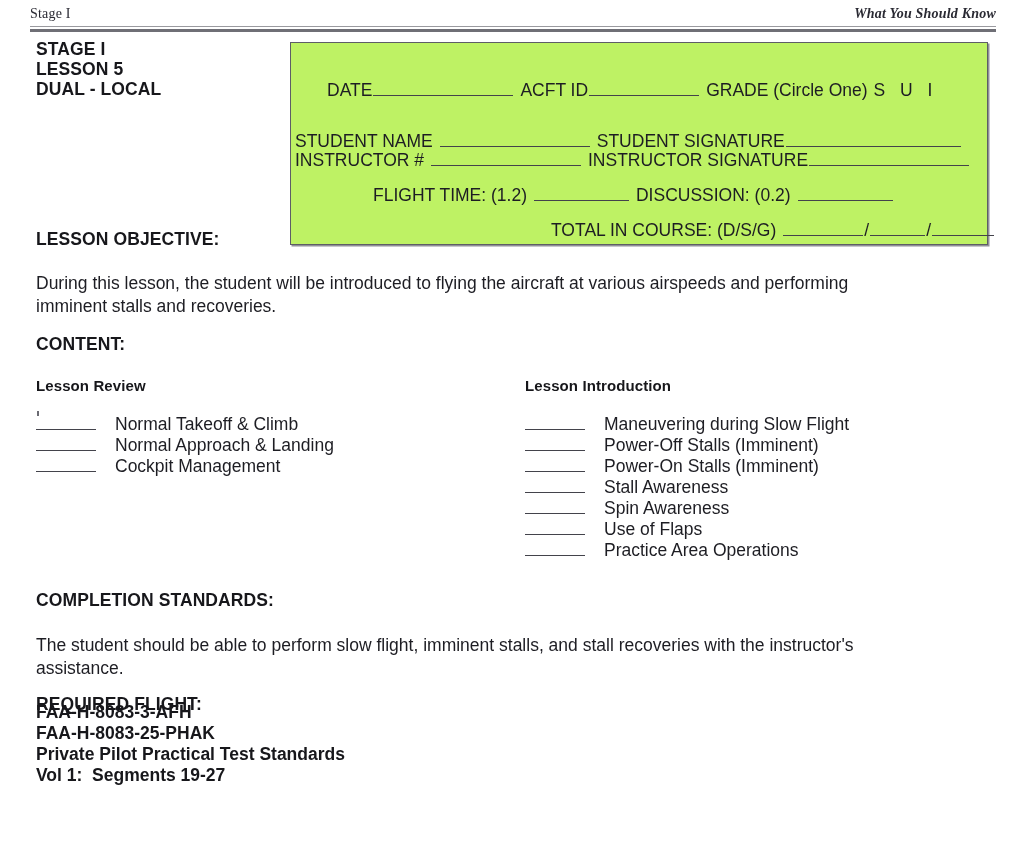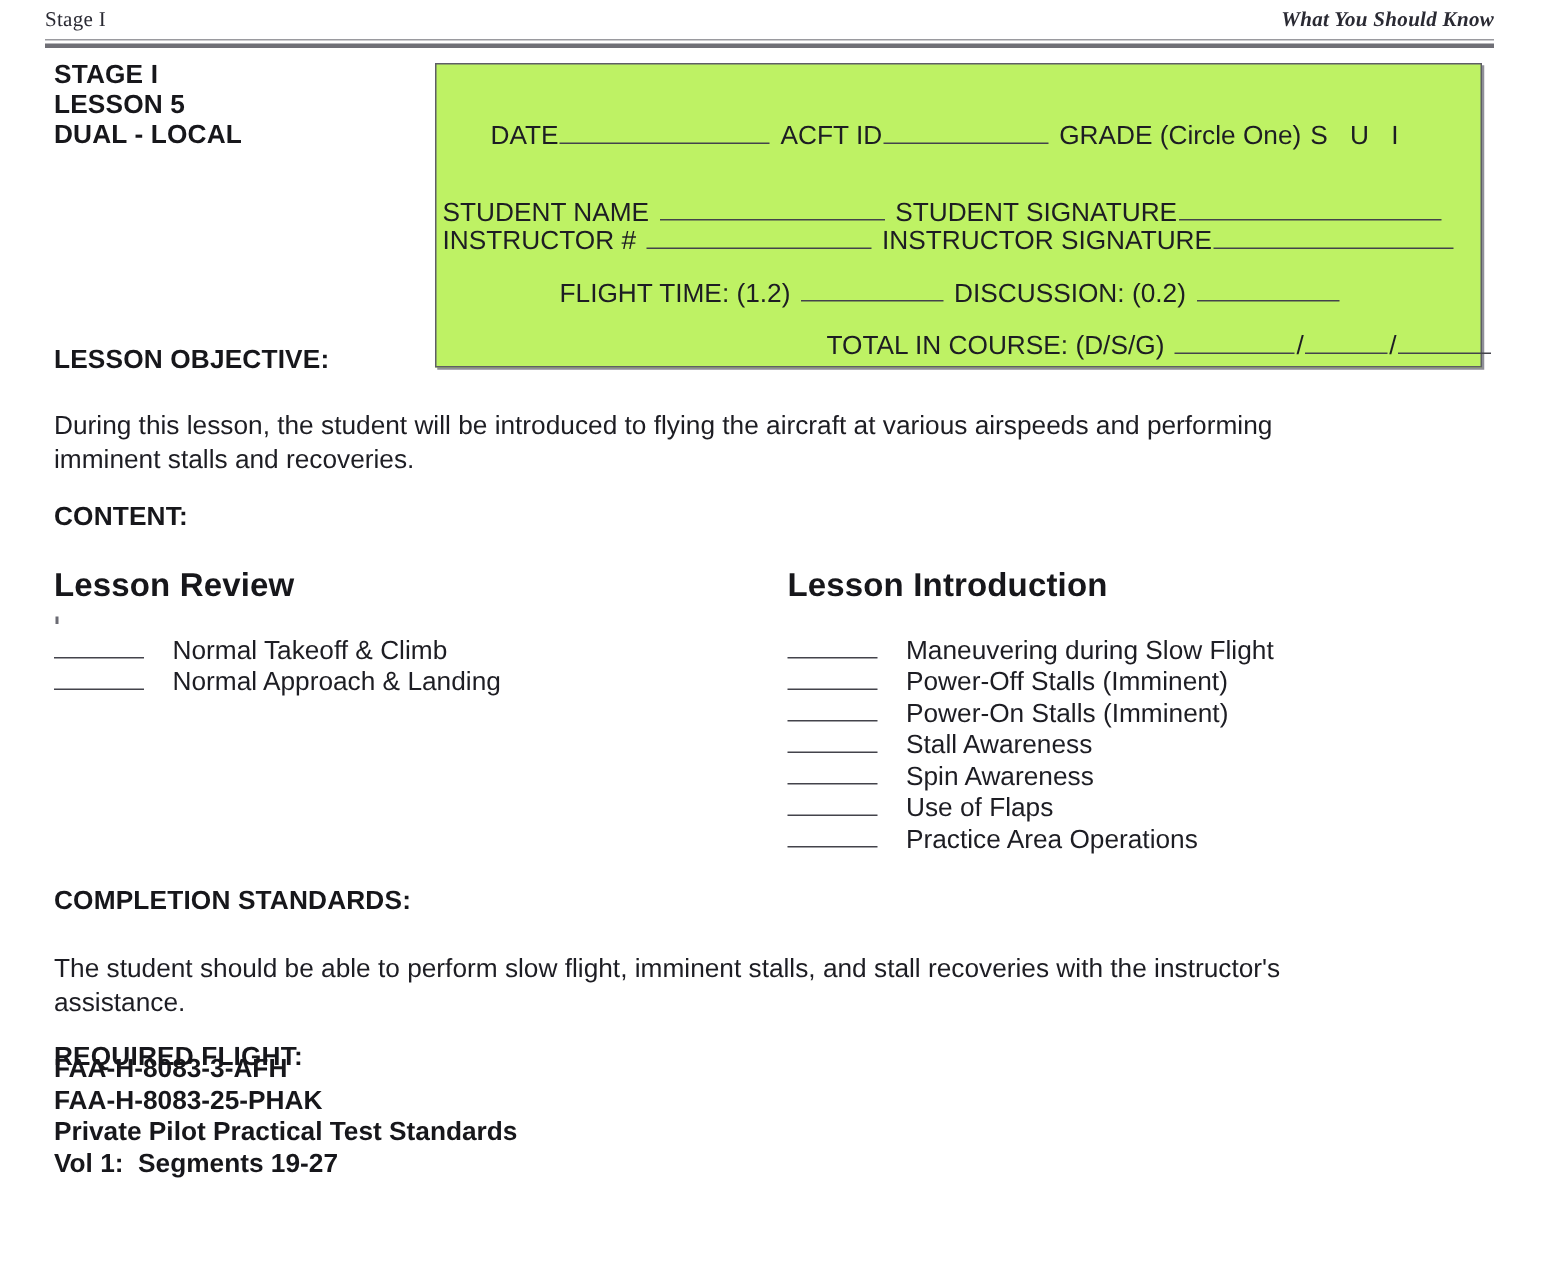--- a/index.html
+++ b/index.html
@@ -146,21 +146,21 @@
   
   .col {
     position: absolute;
     font-size: 17.5px;
   }
   #col-left  { left: 36px;  top: 377px; }
   #col-right { left: 525px; top: 377px; }
 
   .col-title {
     font-weight: bold;
-    font-size: 22px;
+    font-size: 15px;
     letter-spacing: .1px;
     color: #17171b;
     margin-bottom: 20px;
   }
   .check-item {
     display: flex;
     align-items: baseline;
     height: 21px;
   }
   .check-blank {
@@ -249,20 +249,24 @@
   <div class="col-title">Lesson Review</div>
   <div class="tick-mark"></div>
   <div class="check-item">
     <span class="check-blank"></span>
     <span class="check-label">Normal Takeoff &amp; Climb</span>
   </div>
   <div class="check-item">
     <span class="check-blank"></span>
     <span class="check-label">Normal Approach &amp; Landing</span>
   </div>
+  <div class="check-item">
+    <span class="check-blank"></span>
+    <span class="check-label">Cockpit Management</span>
+  </div>
 </div>
 
 <div class="col" id="col-right">
   <div class="col-title">Lesson Introduction</div>
   <div class="check-item">
     <span class="check-blank"></span>
     <span class="check-label">Maneuvering during Slow Flight</span>
   </div>
   <div class="check-item">
     <span class="check-blank"></span>

